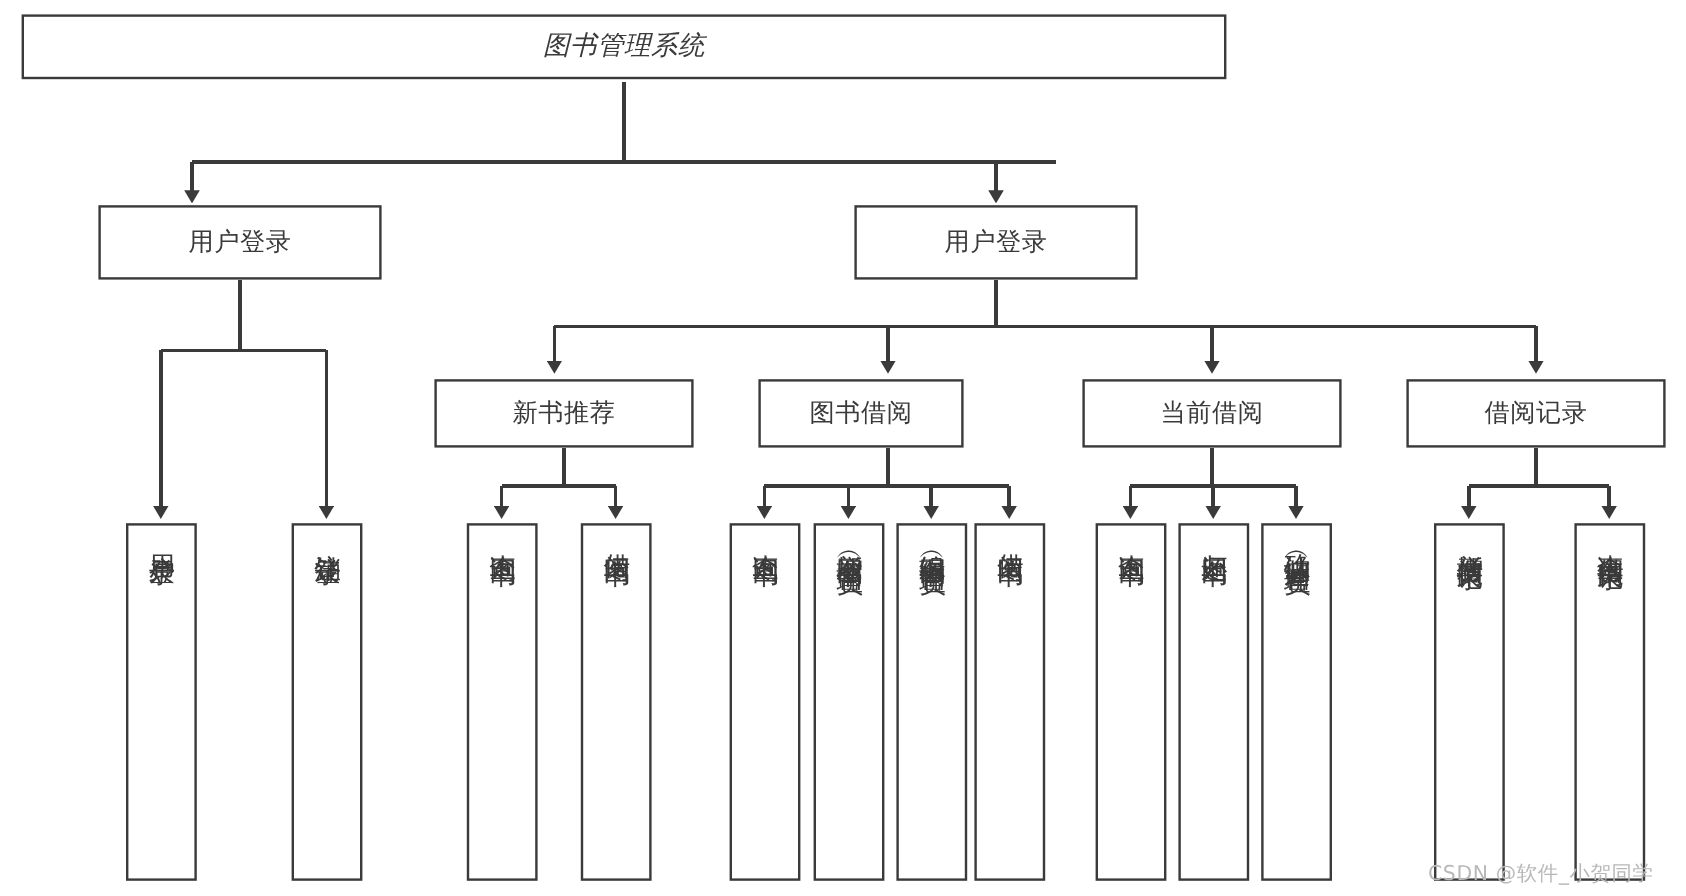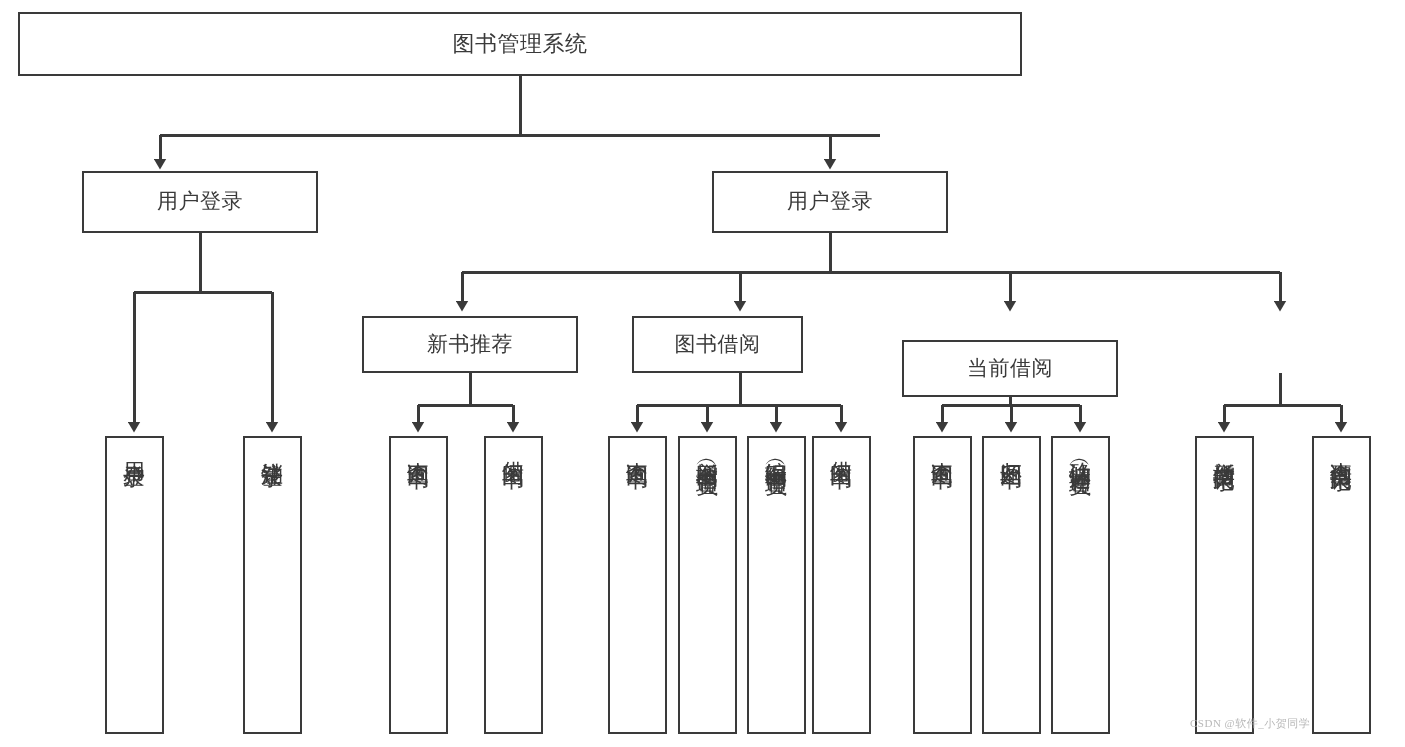--- a/index.html
+++ b/index.html
@@ -57,25 +57,24 @@
     text-orientation: upright;
     font-size: 22px;
     line-height: 1.05;
     letter-spacing: 2px;
     white-space: nowrap;
   }
   .node-box.root .node-label { font-size: 22px; }
   .watermark {
     position: absolute;
     color: #b8b8b8;
-    font-size: 11px;
+    font-size: 17px;
     white-space: nowrap;
     user-select: none;
     letter-spacing: 0.5px;
-    font-family: Liberation Serif, serif;
   }
 </style>
 </head>
 <body>
 
 <div id="diagram-root">
 
   <svg id="tree-svg" viewBox="0 0 1405 747">
     <defs>
       <marker id="arrowhead" markerWidth="11" markerHeight="13" refX="1.5" refY="6.5" orient="auto" markerUnits="userSpaceOnUse">
@@ -120,39 +119,42 @@
       <path d="M 1011 405 L 1011 423" marker-end="url(#arrowhead)"></path>
       <path d="M 1080 405 L 1080 423" marker-end="url(#arrowhead)"></path>
 
       <path d="M 1280 373 L 1280 405"></path>
       <path d="M 1224 405 L 1341 405"></path>
       <path d="M 1224 405 L 1224 423" marker-end="url(#arrowhead)"></path>
       <path d="M 1341 405 L 1341 423" marker-end="url(#arrowhead)"></path>
     </g>
   </svg>
 
-  <div class="node-box horizontal root" style="left:18px; top:12px; width:1004px; height:64px;">
+  <div class="node-box horizontal root" style="left:18px; top:12px; width:1004px; height:54px;font-style:italic;">
     <span class="node-label">图书管理系统</span>
   </div>
 
   <div class="node-box horizontal" style="left:82px; top:171px; width:236px; height:62px;">
     <span class="node-label">用户登录</span>
   </div>
   <div class="node-box horizontal" style="left:712px; top:171px; width:236px; height:62px;">
     <span class="node-label">用户登录</span>
   </div>
 
   <div class="node-box horizontal" style="left:362px; top:316px; width:216px; height:57px;">
     <span class="node-label">新书推荐</span>
   </div>
   <div class="node-box horizontal" style="left:632px; top:316px; width:171px; height:57px;">
     <span class="node-label">图书借阅</span>
   </div>
-  <div class="node-box horizontal" style="left:902px; top:316px; width:216px; height:57px;margin-top:24px;">
+  <div class="node-box horizontal" style="left:902px; top:316px; width:216px; height:57px;">
     <span class="node-label">当前借阅</span>
+  </div>
+  <div class="node-box horizontal" style="left:1172px; top:316px; width:216px; height:57px;">
+    <span class="node-label">借阅记录</span>
   </div>
 
   <div class="node-box vertical" style="left:105px; top:436px; width:59px; height:298px;">
     <span class="node-label">用户登录</span>
   </div>
   <div class="node-box vertical" style="left:243px; top:436px; width:59px; height:298px;">
     <span class="node-label">注销登录</span>
   </div>
 
   <div class="node-box vertical" style="left:389px; top:436px; width:59px; height:298px;">

